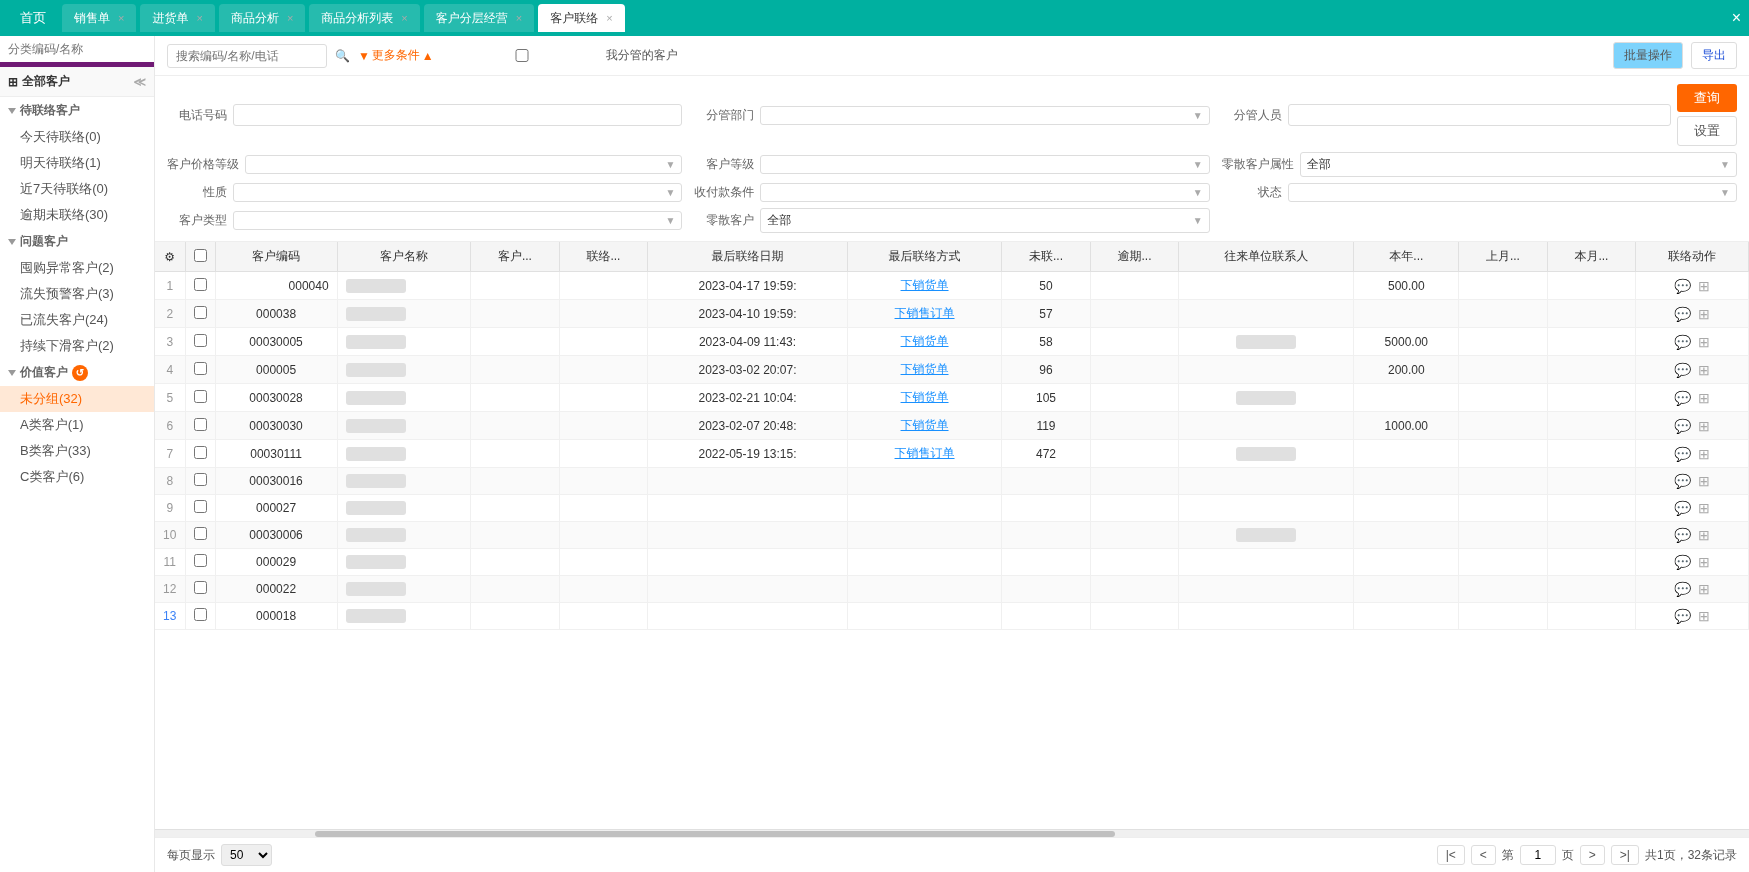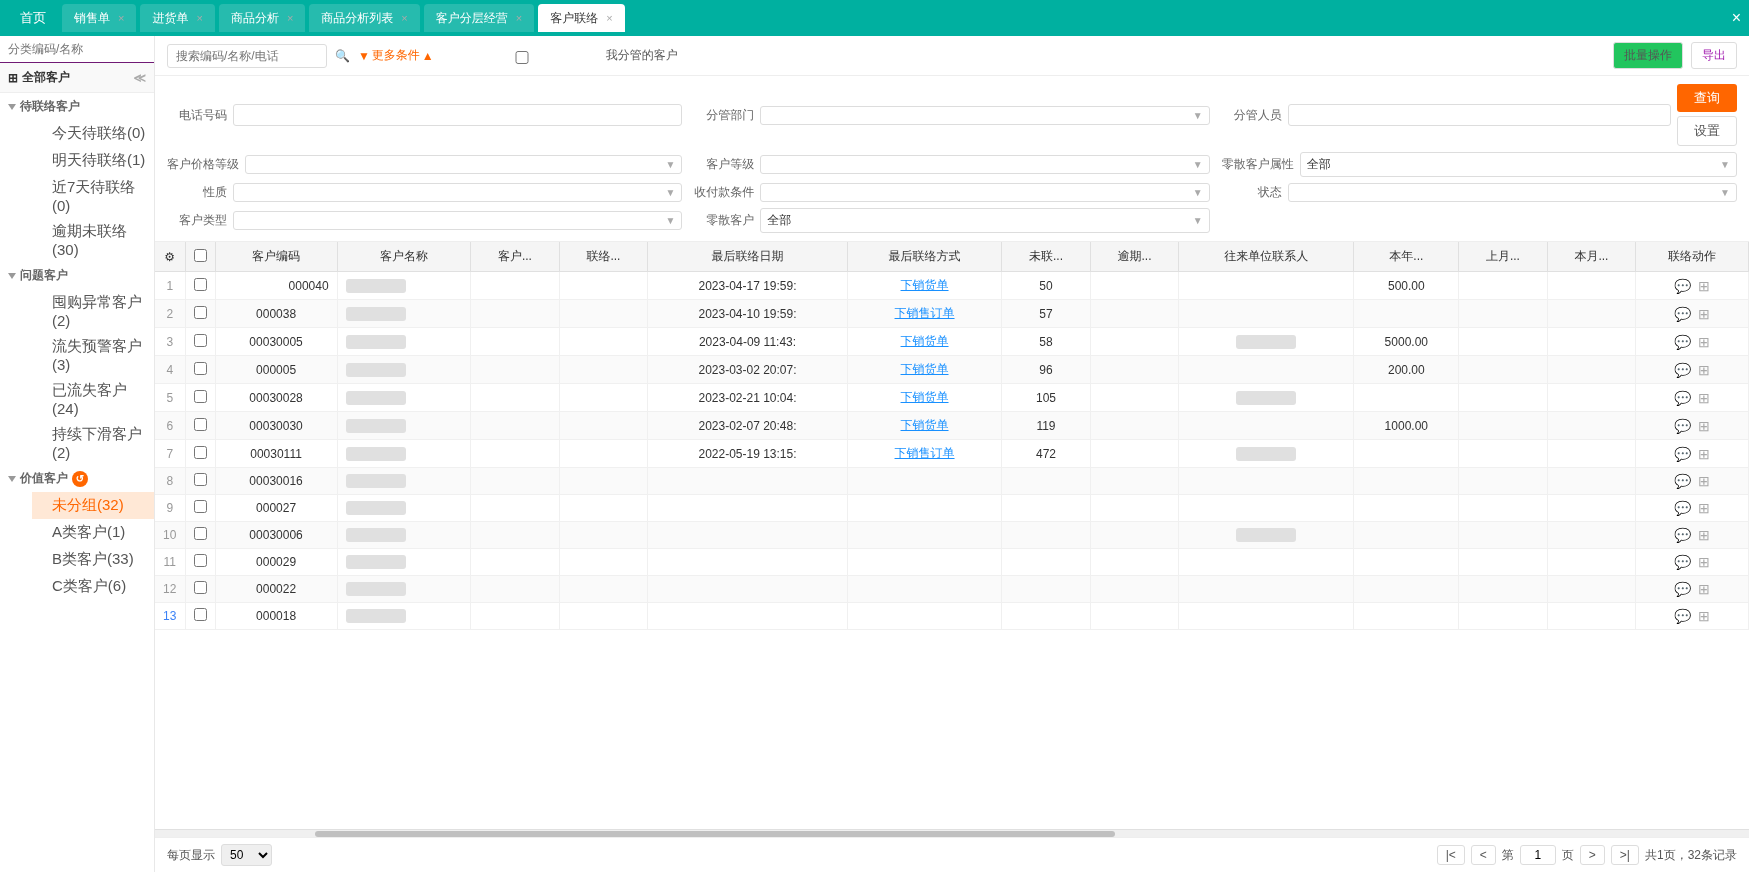--- a/index.html
+++ b/index.html
@@ -45,21 +45,21 @@
       background: #fff;
       border-right: 1px solid #e8e8e8;
       display: flex;
       flex-direction: column;
       overflow-y: auto;
     }
     .sidebar-search {
       display: flex;
       align-items: center;
       padding: 6px 8px;
-      border-bottom: 1px solid #701a75;
+      border-bottom: 5px solid #701a75;
       gap: 4px;
     }
     .sidebar-search input {
       border: none;
       outline: none;
       font-size: 12px;
       color: #999;
       flex: 1;
       background: transparent;
     }
@@ -82,22 +82,21 @@
       color: #666;
       font-size: 12px;
       font-weight: bold;
       cursor: pointer;
       gap: 4px;
     }
     .sidebar-item {
       padding: 4px 8px 4px 20px;
       color: #555;
       cursor: pointer;
-      font-size: 15px;
-      margin-left: 32px;
+      font-size: 13px;
     }
     .sidebar-item.active { background: #ffe8d6; color: #ff6600; }
     .triangle-down { display:inline-block; width:0; height:0; border-left:4px solid transparent; border-right:4px solid transparent; border-top:6px solid #999; }
 
     
     .content-area {
       flex: 1;
       display: flex;
       flex-direction: column;
       overflow: hidden;
@@ -120,24 +119,24 @@
       font-size: 12px;
       outline: none;
       width: 160px;
     }
     .filter-icon { color: #00b0a0; cursor: pointer; }
     .more-filter {
       color: #ff6600;
       cursor: pointer;
       display: flex; align-items: center; gap: 2px;
     }
-    .checkbox-label { display: flex; align-items: flex-end; gap: 4px; color: #555; cursor: pointer; }
+    .checkbox-label { display: flex; align-items: center; gap: 4px; color: #555; cursor: pointer; }
     .filter-bar-right { margin-left: auto; display: flex; gap: 8px; }
-    .btn-batch { border: 1px solid #ddd; background: #22c55e; padding: 4px 10px; border-radius: 3px; cursor: pointer; color: #555; }
-    .btn-export { border: 1px solid #ddd; background: #fff; padding: 4px 10px; border-radius: 3px; cursor: pointer; color: #a21caf; }
+    .btn-batch { border: 1px solid #ddd; background: #7dd3fc; padding: 4px 10px; border-radius: 3px; cursor: pointer; color: #555; }
+    .btn-export { border: 1px solid #ddd; background: #fff; padding: 4px 10px; border-radius: 3px; cursor: pointer; color: #1d4ed8; }
 
     
     .advanced-filter {
       background: #fff;
       border-bottom: 1px solid #eee;
       padding: 8px 12px;
     }
     .filter-grid {
       display: grid;
       grid-template-columns: 1fr 1fr 1fr;

